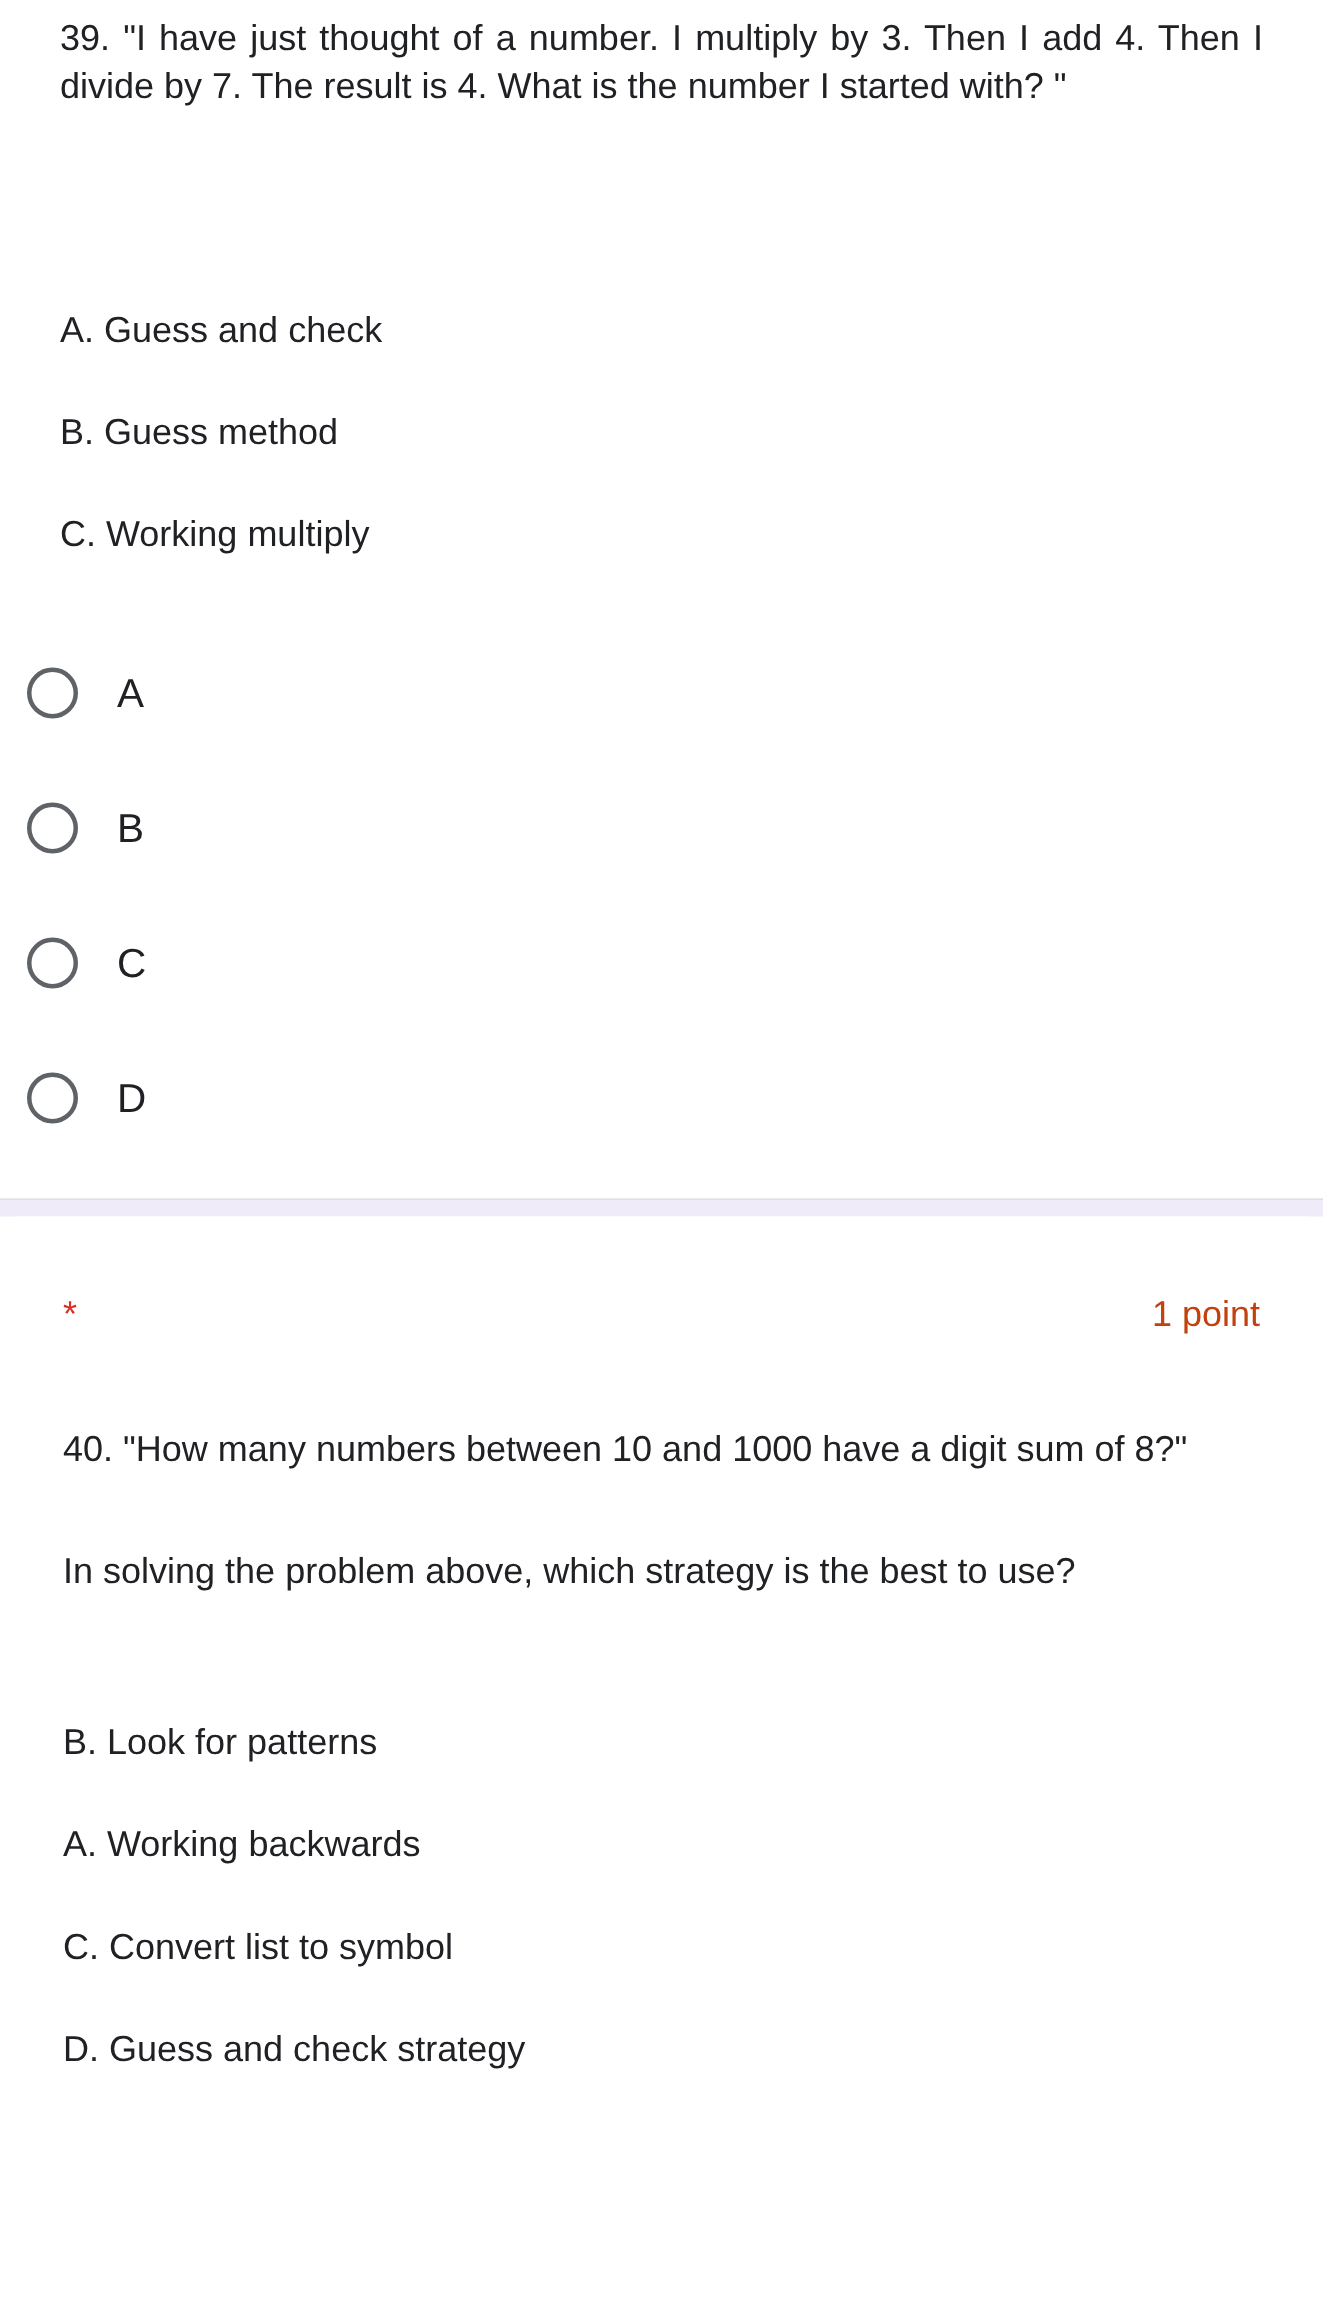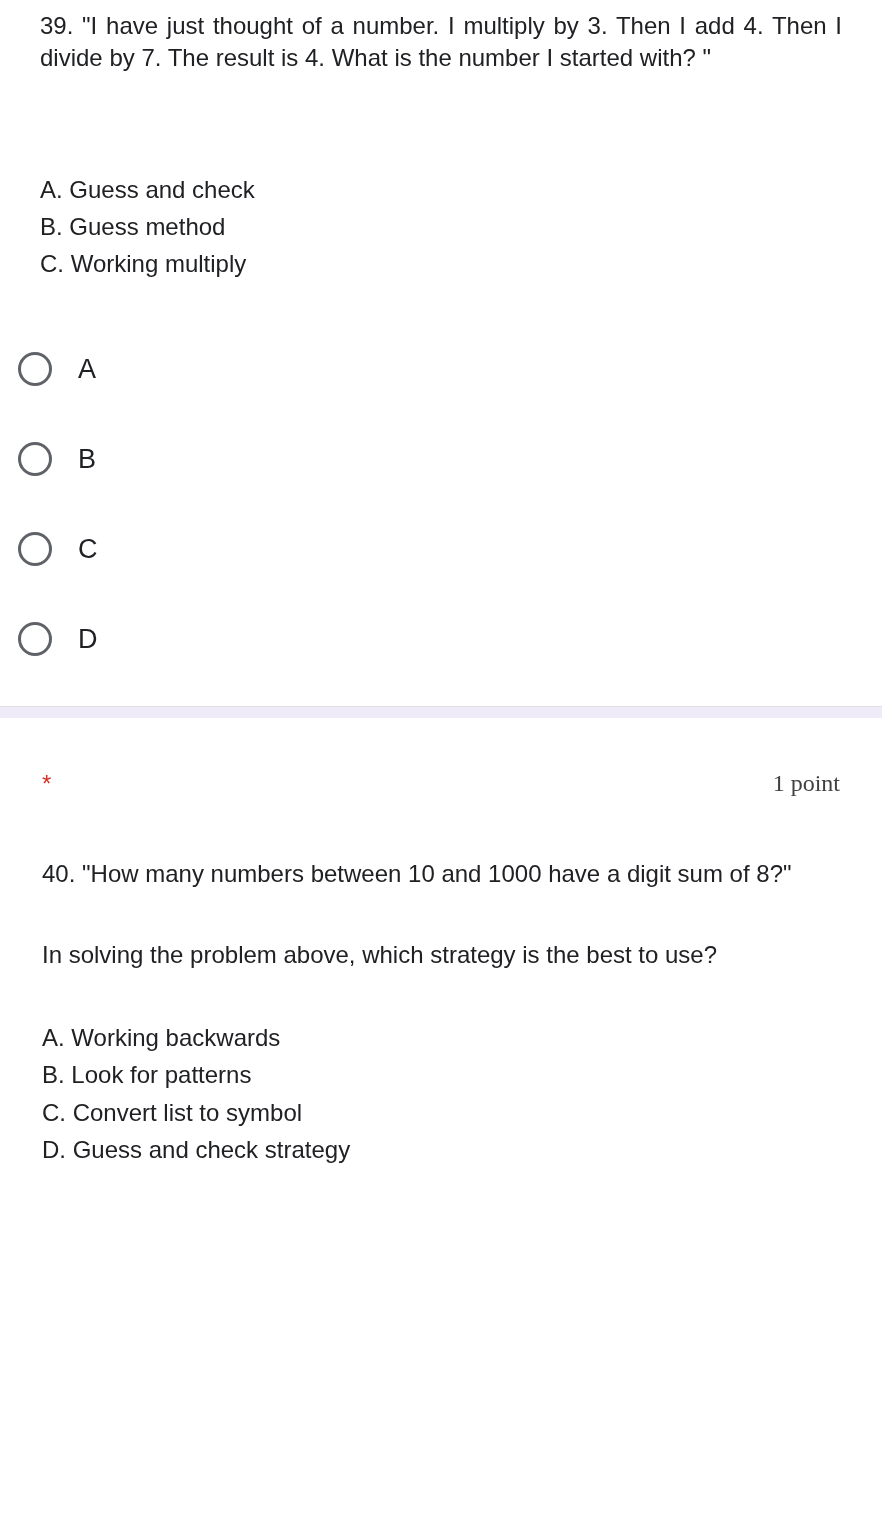--- a/index.html
+++ b/index.html
@@ -30,20 +30,21 @@
     text-justify: inter-word;
   }
   .spacer-md { height: 48px; }
   .choice-list {
     margin-left: 0;
   }
   .choice-item {
     font-size: 24px;
     line-height: 1.55;
     color: #202124;
+    margin-top: 31px;
   }
   .radio-group {
     margin-top: 70px;
     margin-left: -22px;
   }
   .radio-option {
     display: flex;
     align-items: center;
     margin-bottom: 56px;
     cursor: pointer;
@@ -67,23 +68,22 @@
     justify-content: space-between;
     align-items: flex-start;
     padding-top: 52px;
     padding-bottom: 60px;
   }
   .required {
     color: #d93025;
     font-size: 24px;
   }
   .points {
-    color: #404040;
+    color: #c2410c;
     font-size: 24px;
-    font-family: Liberation Serif, serif;
   }
   .card2 {
     border-radius: 10px 10px 0 0;
     margin: 0 2px;
   }
 </style>
 </head>
 <body>
 
 <div class="card card1">
@@ -121,18 +121,18 @@
 <div class="card card2">
   <div class="header-row">
     <span class="required">*</span>
     <span class="points">1 point</span>
   </div>
   <div class="question-text">40. "How many numbers between 10 and 1000 have a digit sum of 8?"</div>
   <div class="spacer-md"></div>
   <div class="question-text">In solving the problem above, which strategy is the best to use?</div>
   <div class="spacer-md"></div>
   <div class="choice-list">
+    <div class="choice-item">B. Look for patterns</div>
     <div class="choice-item">A. Working backwards</div>
-    <div class="choice-item">B. Look for patterns</div>
     <div class="choice-item">C. Convert list to symbol</div>
     <div class="choice-item">D. Guess and check strategy</div>
   </div>
 </div>
 
 </body></html>

